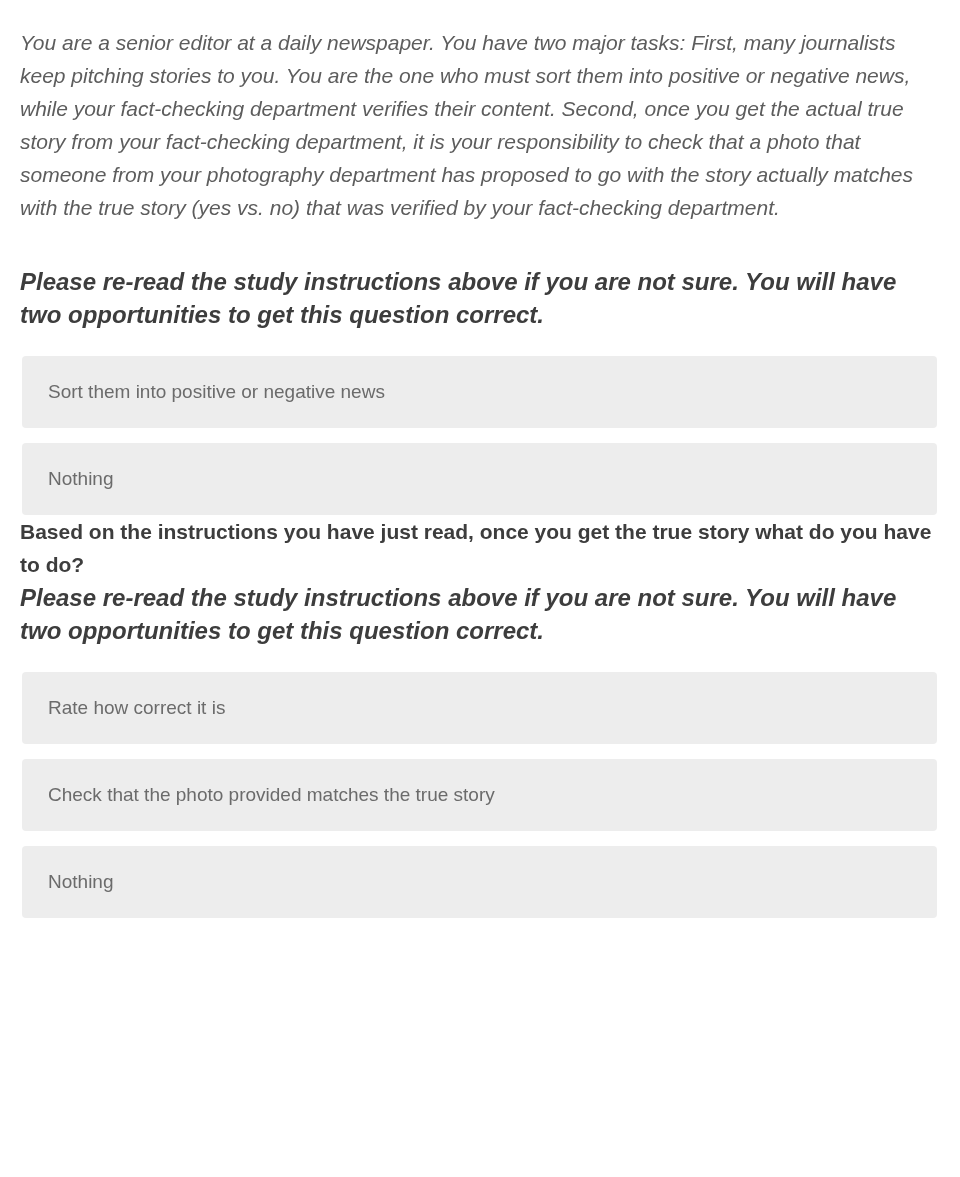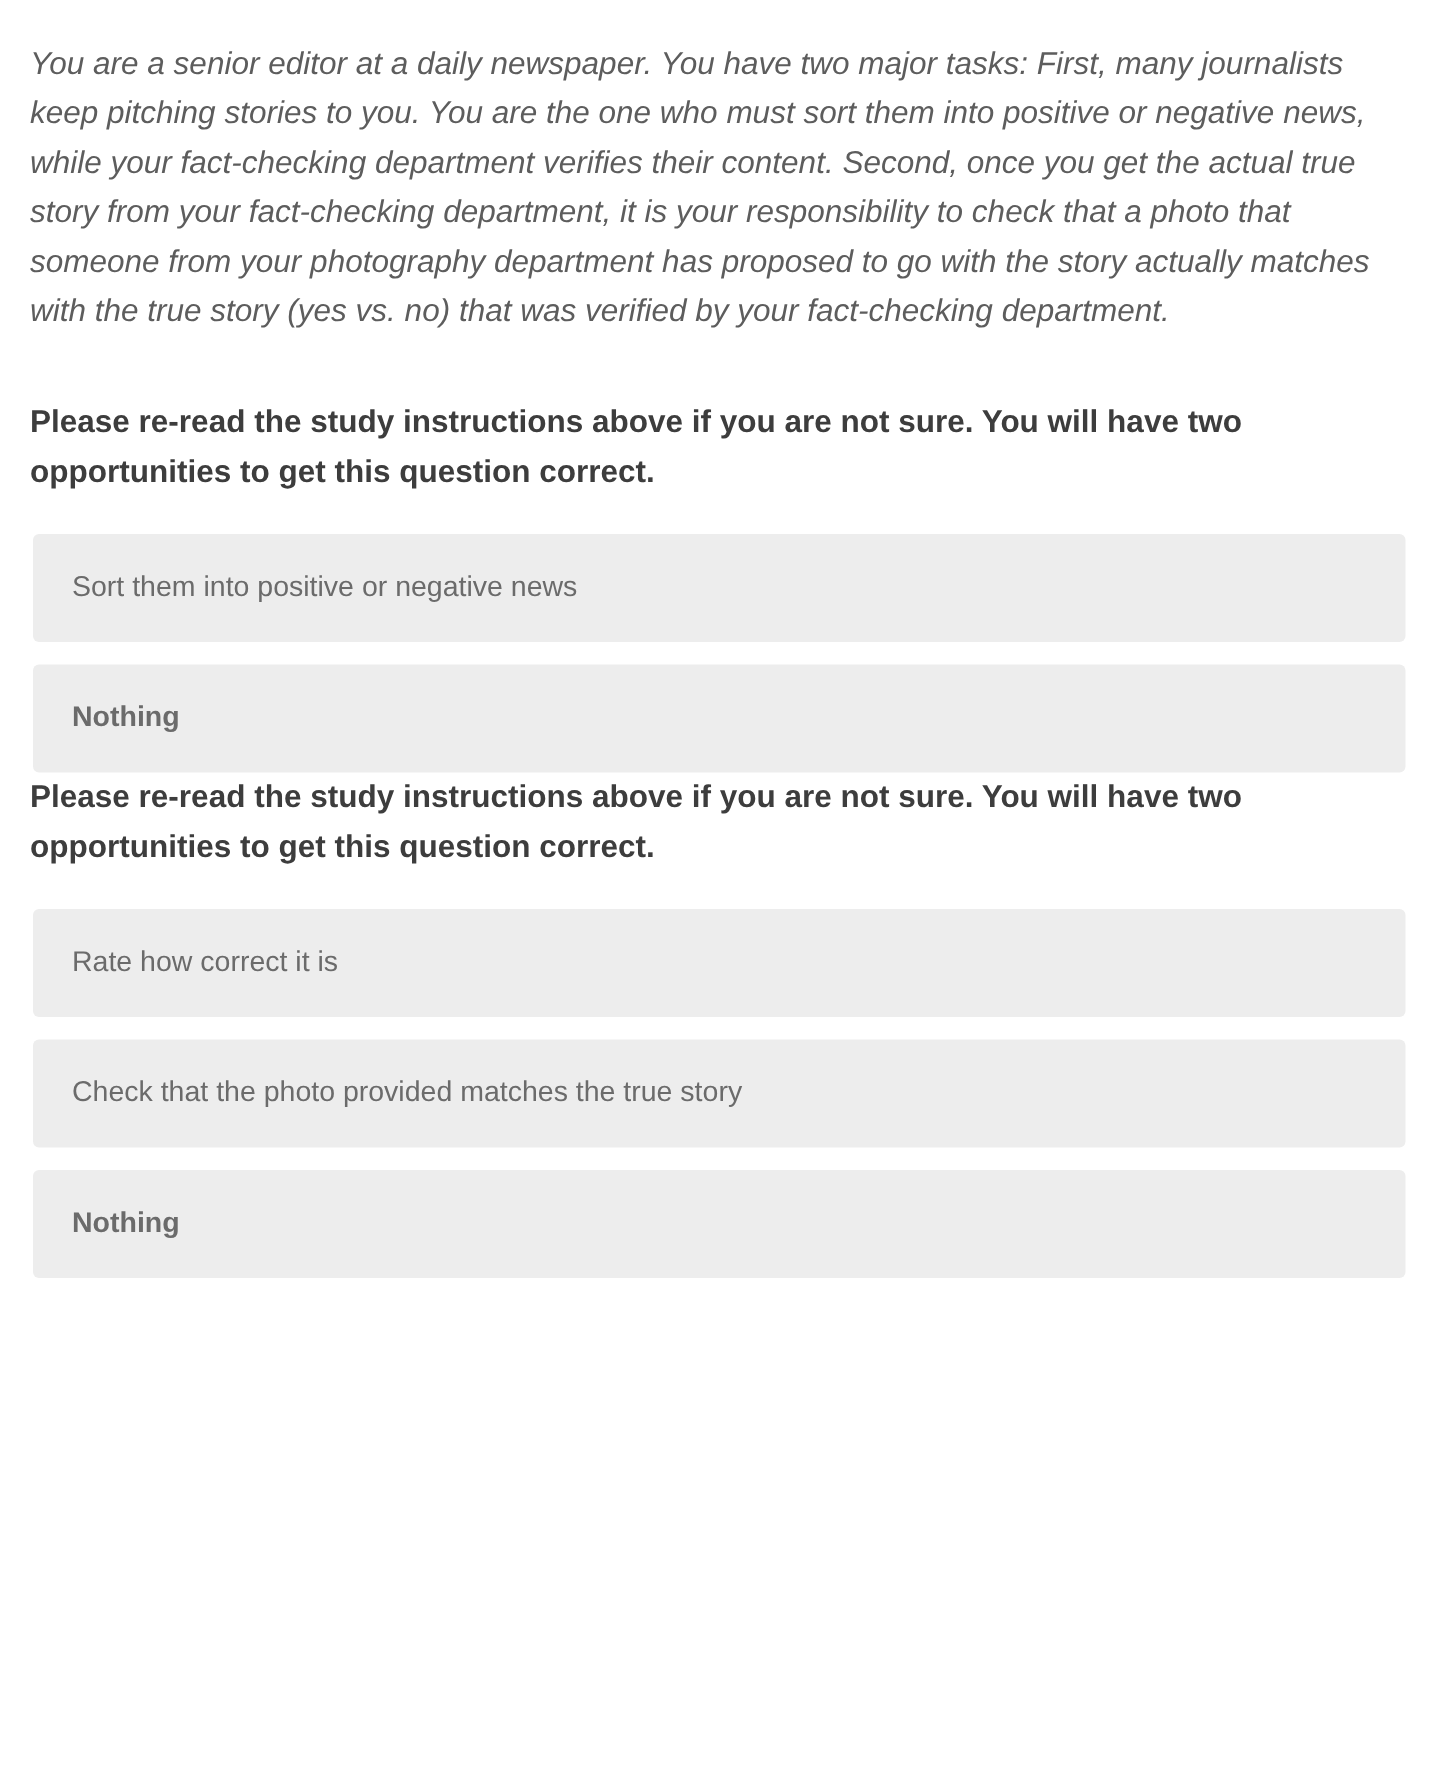--- a/index.html
+++ b/index.html
@@ -33,22 +33,23 @@
   .question-block { margin: 0; }
   .question-prompt {
     font-weight: bold;
     color: var(--question-text);
     font-size: 21px;
     line-height: 33px;
     max-width: 915px;
   }
   .question-note {
     font-weight: bold;
+    font-style: italic;
     color: var(--question-text);
-    font-size: 21px;
+    font-size: 24px;
     line-height: 33px;
     max-width: 900px;
     margin: 0 0 25px 0;
   }
   .options {
     list-style: none;
     margin: 0 0 72px 0;
     padding: 0;
   }
   .options:last-child { margin-bottom: 0; margin-top: 14px; }
@@ -58,38 +59,39 @@
     height: 72px;
     margin: 0 0 15px 2px;
     padding: 0 20px 0 26px;
     display: flex;
     align-items: center;
     color: var(--option-text);
     font-size: 19px;
     line-height: 22px;
     cursor: pointer;
   }
-  .option:last-child { margin-bottom: 0; font-weight: bold; }
+  .option:last-child { margin-bottom: 0; }
 </style>
 </head>
 <body>
 
 <div class="page">
 
   <p class="intro">You are a senior editor at a daily newspaper. You have two major tasks: First, many journalists keep pitching stories to you. You are the one who must sort them into positive or negative news, while your fact-checking department verifies their content. Second, once you get the actual true story from your fact-checking department, it is your responsibility to check that a photo that someone from your photography department has proposed to go with the story actually matches with the true story (yes vs. no) that was verified by your fact-checking department.</p>
 
   <div class="question-block">
     <div class="question-note">Please re-read the study instructions above if you are not sure. You will have two opportunities to get this question correct.</div>
     <ul class="options">
       <li class="option">Sort them into positive or negative news</li>
       <li class="option">Nothing</li>
     </ul>
   </div>
 
   <div class="question-block">
+    <div class="question-prompt">Based on the instructions you have just read, once you get the true story what do you have to do?</div>
     <div class="question-note">Please re-read the study instructions above if you are not sure. You will have two opportunities to get this question correct.</div>
     <ul class="options">
       <li class="option">Rate how correct it is</li>
       <li class="option">Check that the photo provided matches the true story</li>
       <li class="option">Nothing</li>
     </ul>
   </div>
 
 </div>
 

